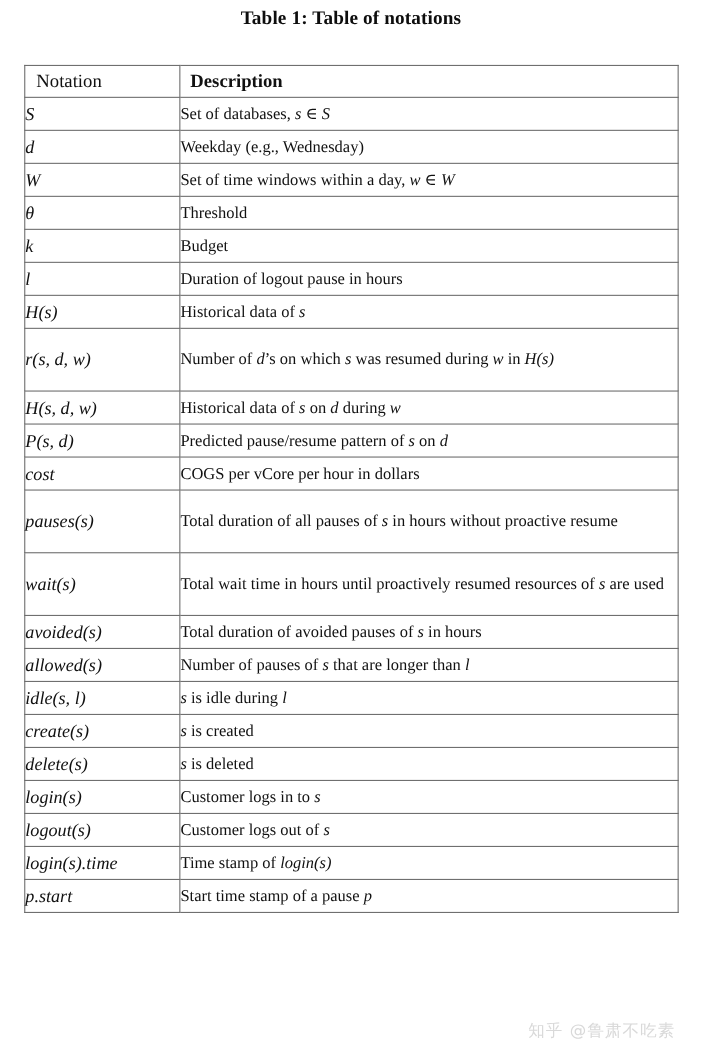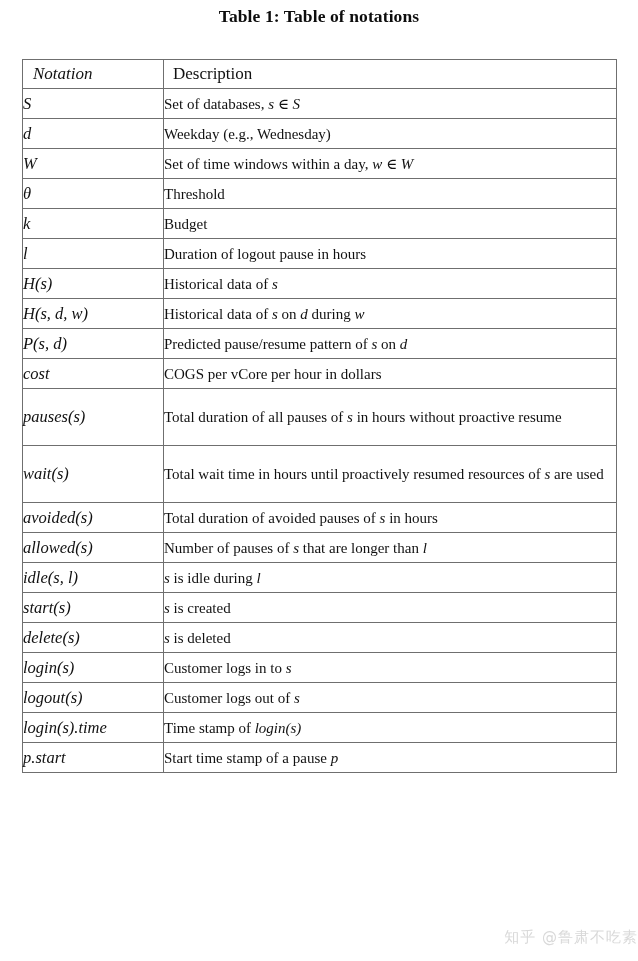--- a/index.html
+++ b/index.html
@@ -82,39 +82,39 @@
 
   
   tr.header-row th {
     font-weight: normal;
     font-style: normal;
     text-align: left;
     font-size: 17px;
     padding-top: 4px;
     padding-bottom: 4px;
   }
-  tr.header-row th.h-notation { padding-left: 10px; font-style: italic; }
-  tr.header-row th.h-desc { padding-left: 9px; }
+  tr.header-row th.h-notation { padding-left: 10px; }
+  tr.header-row th.h-desc { padding-left: 9px; font-weight: bold; }
 
   
   tr.r1 td { height: 25px; }
   
   tr.r2 td { height: 52px; }
 
   tr.r2 .cell-desc { line-height: 1.22; }
 
   
   .justify { text-align: justify; text-align-last: left; }
 
   
   .m { font-style: italic; }
 
   .watermark {
     position: absolute;
-    right: 0;
+    right: 24px;
     bottom: 14px;
     font-size: 15px;
     color: #d9d9d9;
     font-family: "DejaVu Sans", sans-serif;
     letter-spacing: 1px;
     white-space: nowrap;
     user-select: none;
   }
 </style>
 </head>
@@ -158,20 +158,24 @@
             <td class="cell-desc">Budget</td>
           </tr>
           <tr class="r1">
             <td class="cell-notation">l</td>
             <td class="cell-desc">Duration of logout pause in hours</td>
           </tr>
           <tr class="r1">
             <td class="cell-notation">H(s)</td>
             <td class="cell-desc">Historical data of <span class="m">s</span></td>
           </tr>
+          <tr class="r2">
+            <td class="cell-notation">r(s, d, w)</td>
+            <td class="cell-desc">Number of <span class="m">d</span>’s on which <span class="m">s</span> was resumed during <span class="m">w</span> in <span class="m">H(s)</span></td>
+          </tr>
           <tr class="r1">
             <td class="cell-notation">H(s, d, w)</td>
             <td class="cell-desc">Historical data of <span class="m">s</span> on <span class="m">d</span> during <span class="m">w</span></td>
           </tr>
           <tr class="r1">
             <td class="cell-notation">P(s, d)</td>
             <td class="cell-desc">Predicted pause/resume pattern of <span class="m">s</span> on <span class="m">d</span></td>
           </tr>
           <tr class="r1">
             <td class="cell-notation">cost</td>
@@ -191,21 +195,21 @@
           </tr>
           <tr class="r1">
             <td class="cell-notation">allowed(s)</td>
             <td class="cell-desc">Number of pauses of <span class="m">s</span> that are longer than <span class="m">l</span></td>
           </tr>
           <tr class="r1">
             <td class="cell-notation">idle(s, l)</td>
             <td class="cell-desc"><span class="m">s</span> is idle during <span class="m">l</span></td>
           </tr>
           <tr class="r1">
-            <td class="cell-notation">start(s)</td>
+            <td class="cell-notation">create(s)</td>
             <td class="cell-desc"><span class="m">s</span> is created</td>
           </tr>
           <tr class="r1">
             <td class="cell-notation">delete(s)</td>
             <td class="cell-desc"><span class="m">s</span> is deleted</td>
           </tr>
           <tr class="r1">
             <td class="cell-notation">login(s)</td>
             <td class="cell-desc">Customer logs in to <span class="m">s</span></td>
           </tr>

